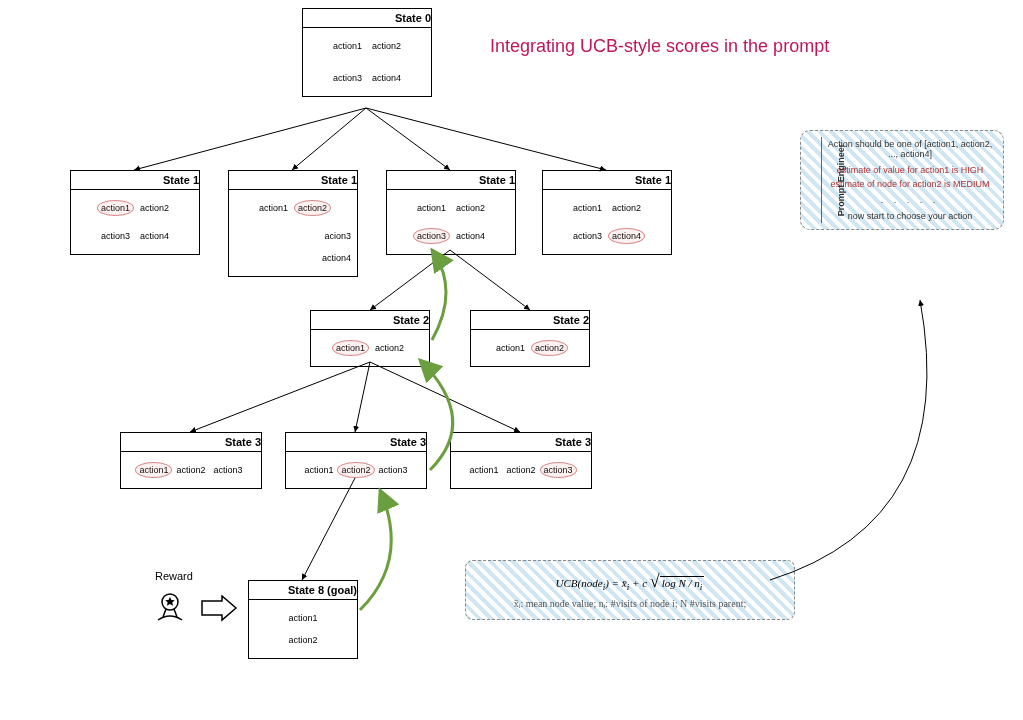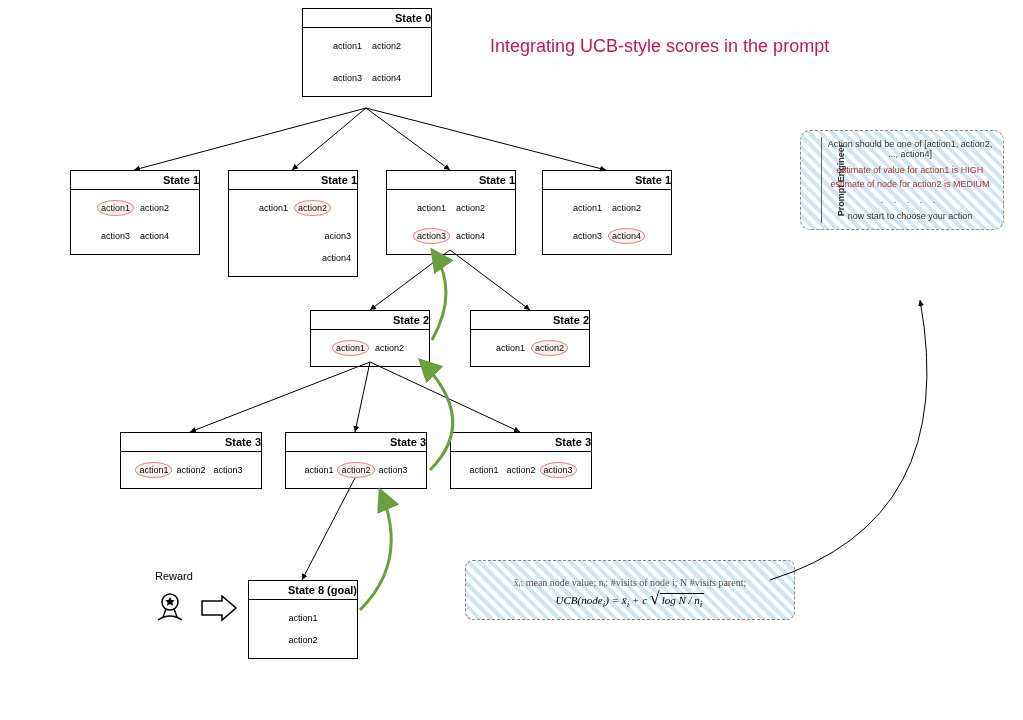--- a/index.html
+++ b/index.html
@@ -264,25 +264,25 @@
     <path d="M8 30 q6 -4 12 -4 q6 0 12 4" stroke="#000" stroke-width="1.5" fill="none"></path>
   </svg>
 </div>
 <div style="position:absolute; left:200px; top:595px;">
   <svg width="40" height="30" viewBox="0 0 40 30">
     <path d="M2 6 h20 v-5 l14 12 -14 12 v-5 h-20 Z" fill="none" stroke="#000" stroke-width="1.5"></path>
   </svg>
 </div>
 
 <div class="formula-box" style="left:465px; top:560px; width:300px;">
-  <div style="margin-top:6px; font-size:10px; color:#555;">x̄ᵢ: mean node value;  nᵢ: #visits of node i;  N #visits parent;</div>
   <div style="font-style:italic;">
     <span>UCB(node</span><sub>i</sub><span>) = x̄</span><sub>i</sub><span> + c</span>
     <span style="font-size:18px;">√</span><span style="border-top:1px solid #000; padding:0 2px;">log N / n<sub>i</sub></span>
   </div>
+  <div style="margin-top:6px; font-size:10px; color:#555;">x̄ᵢ: mean node value;  nᵢ: #visits of node i;  N #visits parent;</div>
 </div>
 
 <div class="prompt-box" style="left:800px; top:130px;">
   <div class="prompt-divider"></div>
   <div class="prompt-label">Prompt Engineer</div>
   <div>Action should be one of [action1,  action2, ..., action4]</div>
   <div class="red-txt" style="margin-top:6px;">estimate of value for action1 is HIGH</div>
   <div class="red-txt" style="margin-top:4px;">estimate of node for action2 is MEDIUM</div>
   <div class="dots">. . . . .</div>
   <div>now start to choose your action</div>

